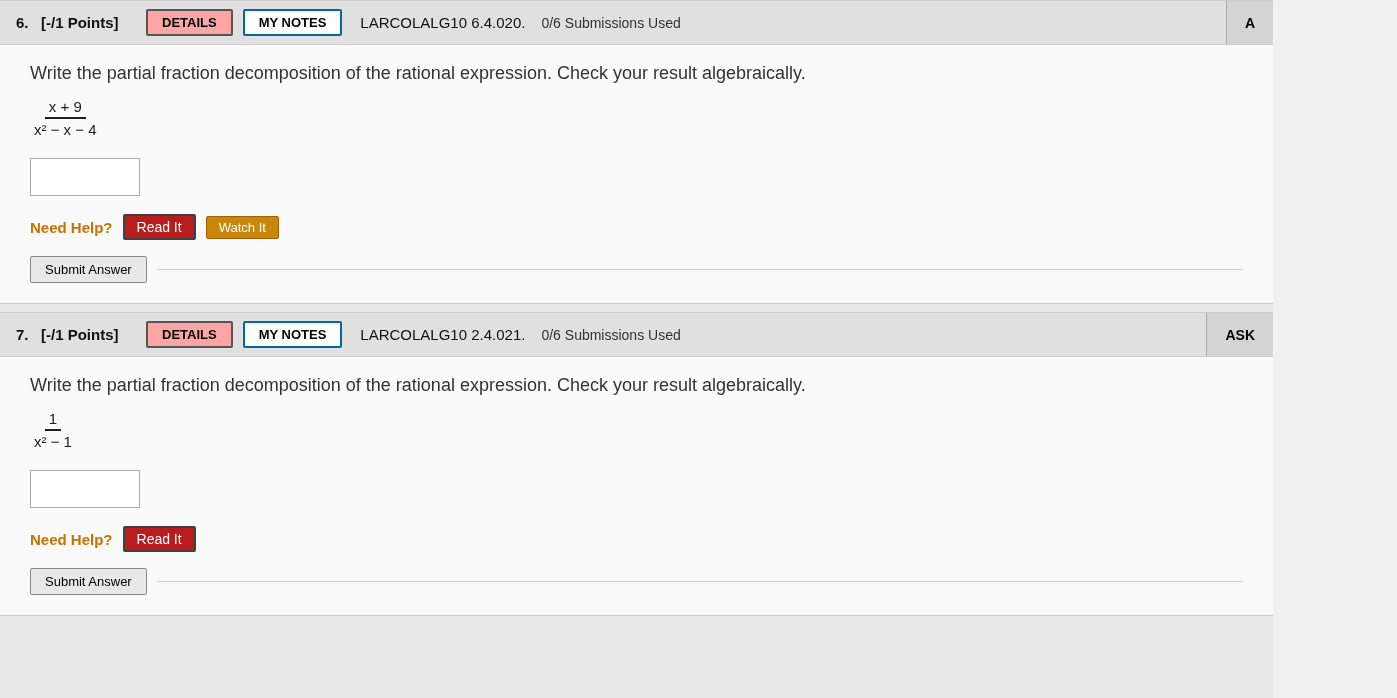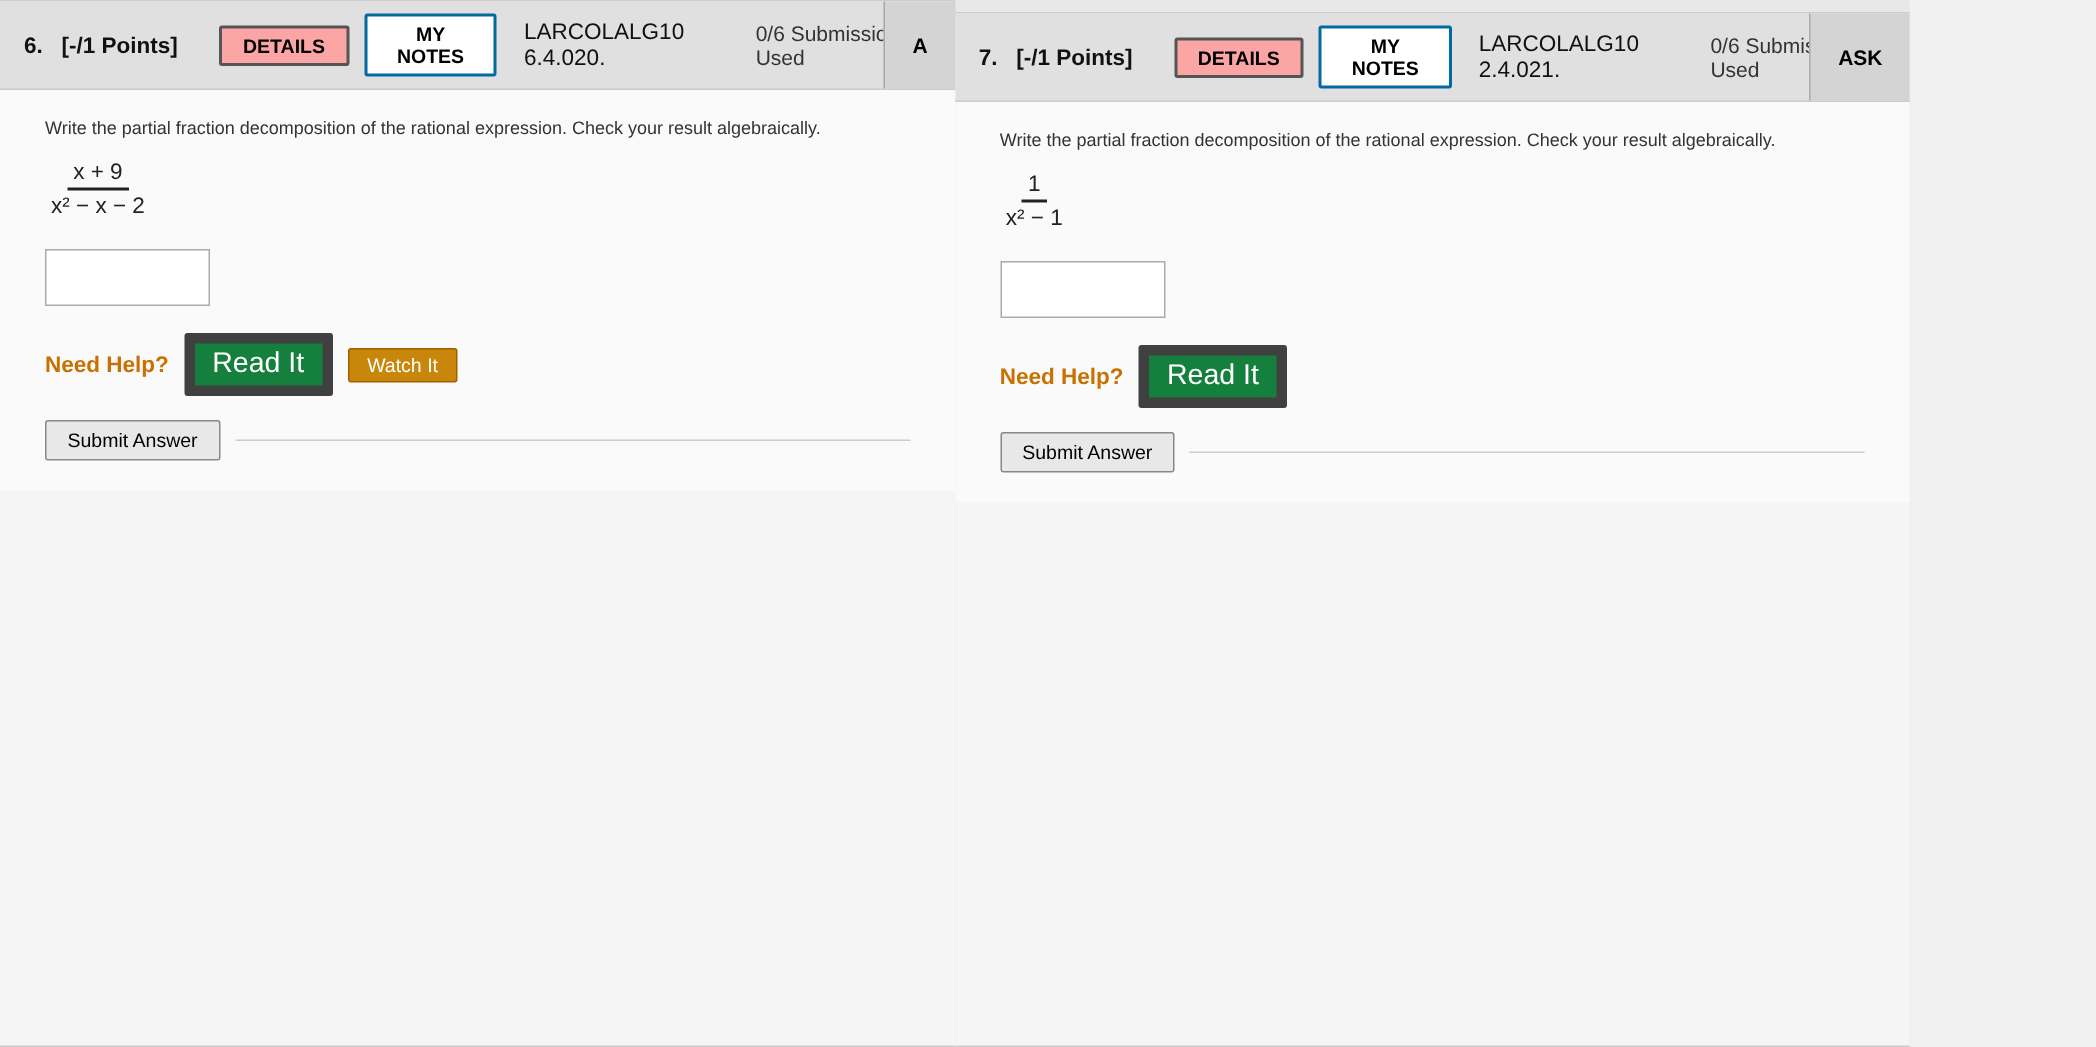--- a/index.html
+++ b/index.html
@@ -7,21 +7,21 @@
       font-family: Arial, sans-serif;
       background: #f0f0f0;
       font-size: 14px;
       color: #222;
     }
     .page-wrapper {
       width: 1273px;
       min-height: 698px;
       background: #e8e8e8;
       display: flex;
-      flex-direction: row;
+      flex-direction: column;
     }
     .question-block {
       background: #f5f5f5;
       border-top: 1px solid #ccc;
       border-bottom: 1px solid #ccc;
       margin-bottom: 0;
       padding: 0;
     }
     .question-header {
       background: #e0e0e0;
@@ -79,21 +79,21 @@
       padding: 0 18px;
       font-size: 14px;
       font-weight: bold;
       cursor: pointer;
     }
     .question-body {
       padding: 18px 30px 20px 30px;
       background: #fafafa;
     }
     .question-instruction {
-      font-size: 12px;
+      font-size: 18px;
       color: #333;
       margin-bottom: 14px;
     }
     .fraction-container {
       display: inline-flex;
       flex-direction: column;
       align-items: center;
       margin-bottom: 16px;
       font-size: 15px;
     }
@@ -120,25 +120,25 @@
       align-items: center;
       gap: 10px;
       margin-bottom: 16px;
     }
     .need-help-label {
       font-weight: bold;
       font-size: 15px;
       color: #c87000;
     }
     .btn-read-it {
-      background: #15803d;
+      background: #b91c1c;
       color: #fff;
-      border: 7px solid #404040;
+      border: 2px solid #404040;
       padding: 3px 12px;
-      font-size: 19px;
+      font-size: 14px;
       cursor: pointer;
       border-radius: 2px;
     }
     .btn-watch-it {
       background: #c8860a;
       color: #fff;
       border: 1px solid #a06000;
       padding: 3px 12px;
       font-size: 13px;
       cursor: pointer;
@@ -179,21 +179,21 @@
       <button class="btn-details">DETAILS</button>
       <button class="btn-mynotes">MY NOTES</button>
       <span class="problem-code">LARCOLALG10 6.4.020.</span>
       <span class="submissions-used">0/6 Submissions Used</span>
       <button class="btn-ask">A</button>
     </div>
     <div class="question-body">
       <p class="question-instruction">Write the partial fraction decomposition of the rational expression. Check your result algebraically.</p>
       <div class="fraction-container">
         <div class="fraction-numerator">x + 9</div>
-        <div class="fraction-denominator">x² − x − 2</div>
+        <div class="fraction-denominator">x² − x − 4</div>
       </div>
       <input class="answer-input" type="text" style="">
       <div class="need-help-row">
         <span class="need-help-label">Need Help?</span>
         <button class="btn-read-it">Read It</button>
         <button class="btn-watch-it">Watch It</button>
       </div>
       <div class="submit-row">
         <button class="btn-submit">Submit Answer</button>
         <div class="submit-divider"></div>

